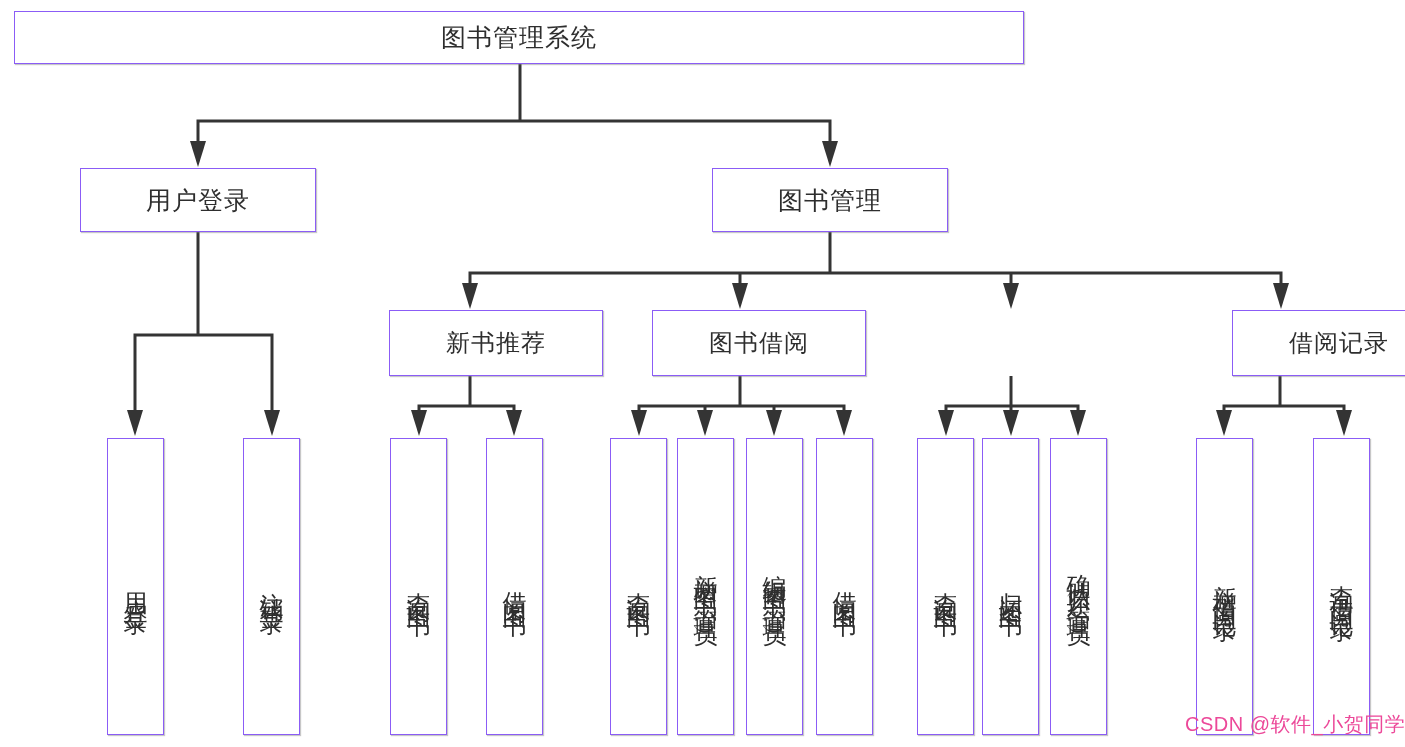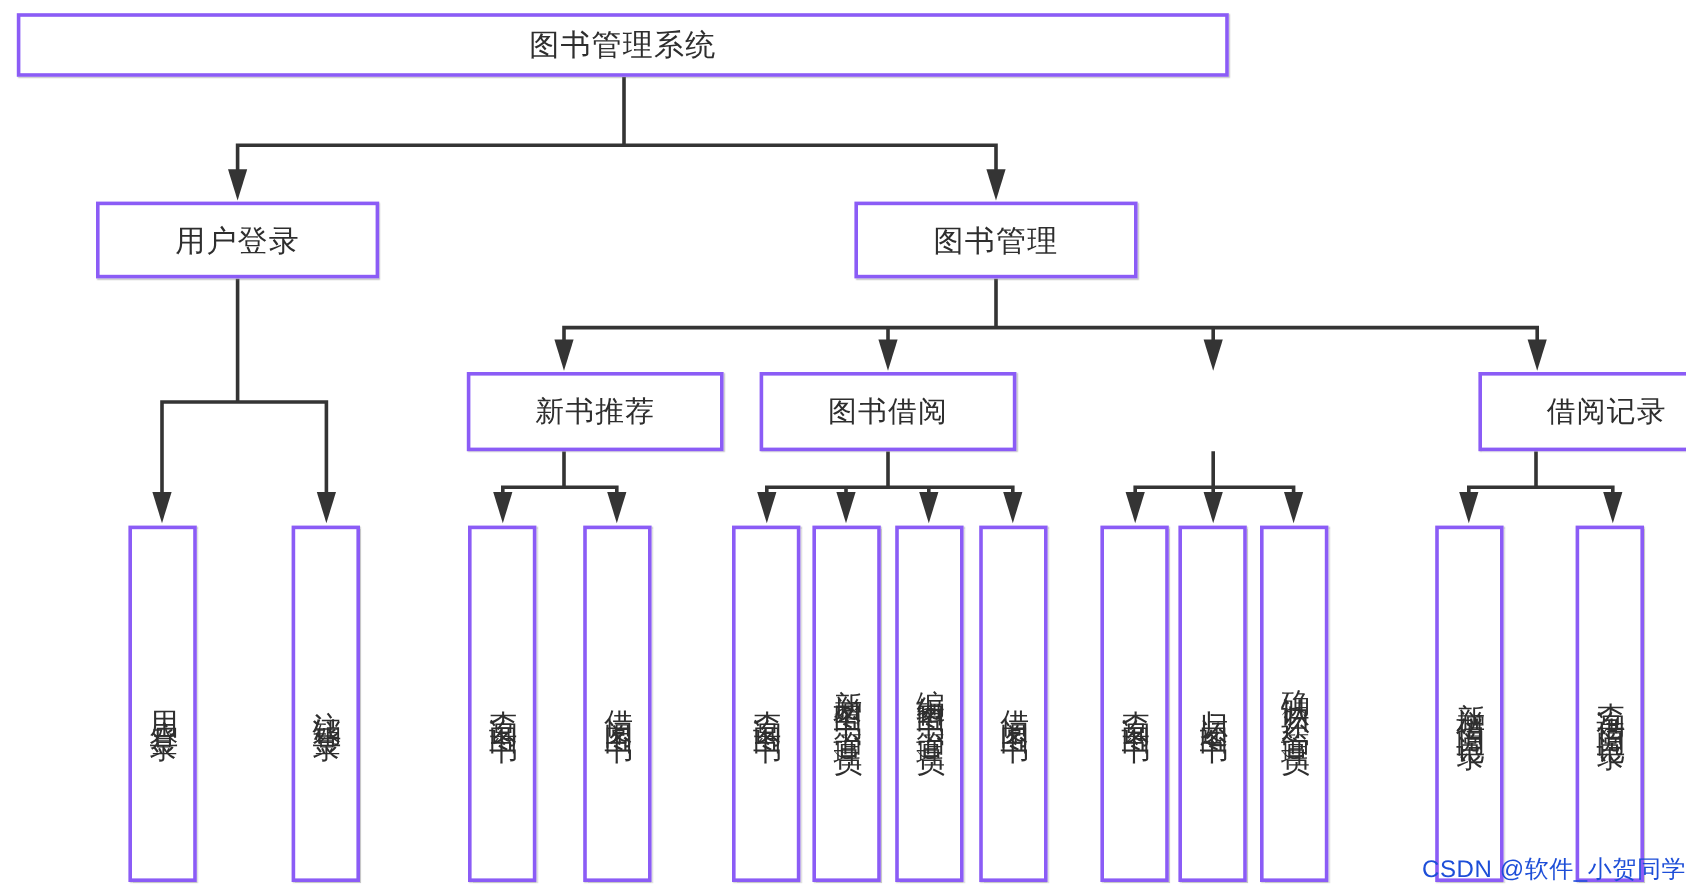--- a/index.html
+++ b/index.html
@@ -8,37 +8,37 @@
     width:1405px;height:747px;
     background:#ffffff;
     font-family:"Liberation Sans", sans-serif;
     color:#2e2e2e;
     overflow:hidden;
   }
   .connector-svg{position:absolute;left:0;top:0;width:1405px;height:747px;}
   .node{
     position:absolute;
     background:#ffffff;
-    border:3px solid #8b5cf6;
+    border:1px solid #8b5cf6;
     box-sizing:border-box;
     display:flex;align-items:center;justify-content:center;
     box-shadow:1px 1px 1px rgba(130,130,130,0.45);
   }
   .node .lbl{
     color:#2e2e2e;
     letter-spacing:1px;
     white-space:nowrap;
   }
   .root-box{left:14px;top:11px;width:1010px;height:53px;font-size:25px;}
   .l2-box{height:64px;top:168px;width:236px;font-size:25px;}
   .l2-user{left:80px;}
   .l2-book{left:712px;}
   .l3-box{height:66px;top:310px;width:214px;font-size:24px;}
   .l3-0{left:363px;margin-left:26px;}
-  .l3-1{left:633px;font-family:Liberation Serif, serif;}
+  .l3-1{left:652px;font-family:Liberation Serif, serif;}
   .l3-2{left:904px;}
   .l3-3{left:1232px;}
   .leaf{
     top:438px;height:297px;width:57px;
   }
   .leaf .lbl{
     writing-mode:vertical-rl;
     text-orientation:mixed;
     font-size:24px;
     letter-spacing:7px;
@@ -55,21 +55,21 @@
   .leaf-8{left:816px;}
   .leaf-9{left:917px;}
   .leaf-10{left:982px;}
   .leaf-11{left:1050px;}
   .leaf-12{left:1196px;}
   .leaf-13{left:1313px;}
   .watermark{
     position:absolute;
     left:1185px;top:711px;
     font-size:20px;
-    color:#1d4ed8;
+    color:#ec4899;
     letter-spacing:0.5px;
     white-space:nowrap;
     text-align:center;
   }
 </style>
 </head>
 <body>
 
 <div class="canvas">
 

